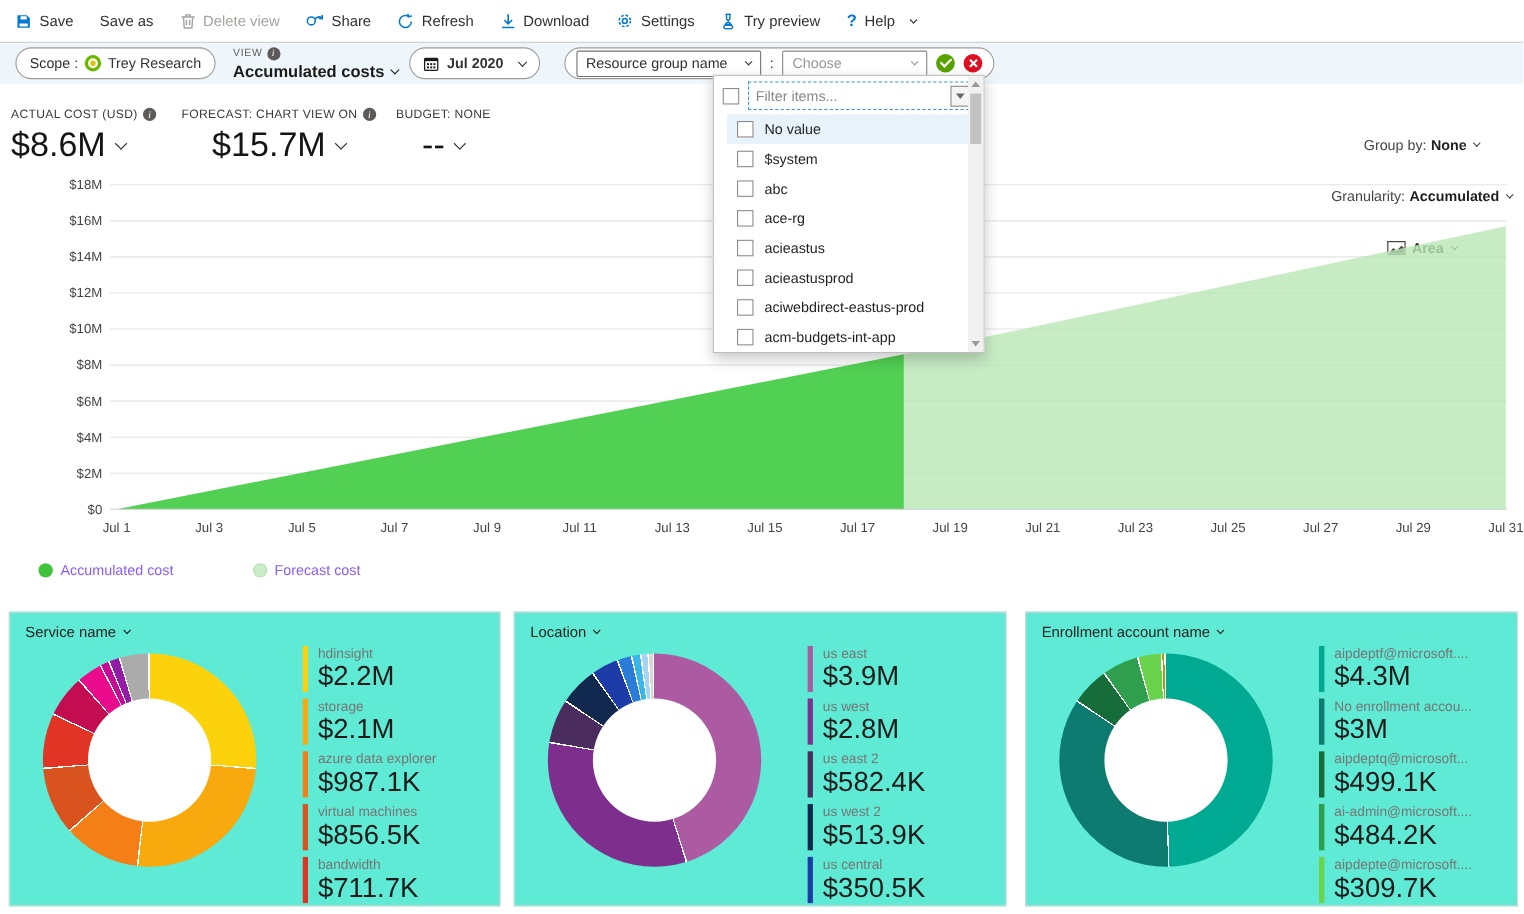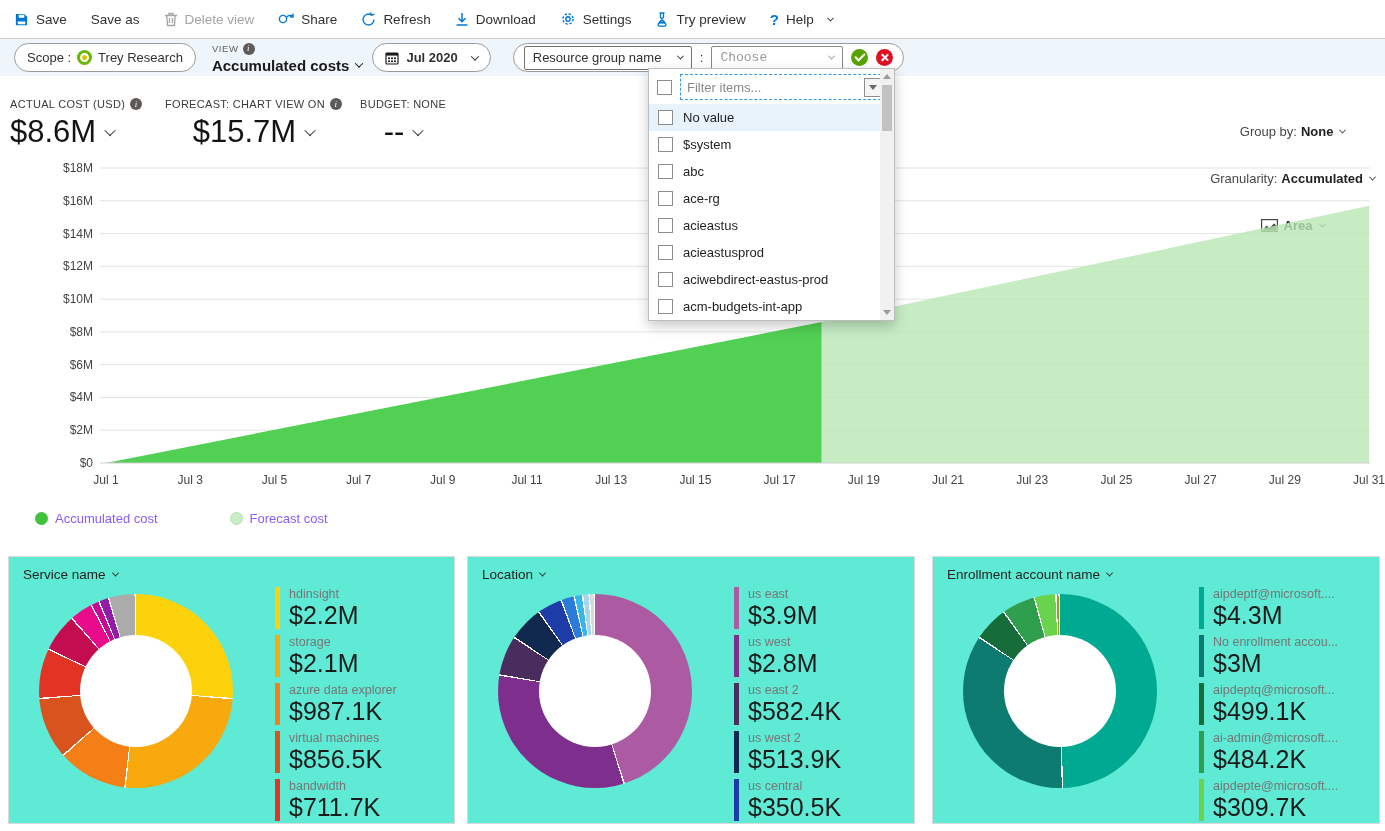--- a/index.html
+++ b/index.html
@@ -39,21 +39,21 @@
 
   
   .dd-panel { position:absolute; left:648px; top:68px; width:247px; background:#fff; border:1px solid #bdbdbd; box-shadow:0 5px 12px rgba(0,0,0,.22); z-index:30; }
   .dd-filter-row { display:flex; align-items:center; gap:8px; padding:5px 8px 4px 8px; }
   .cb { width:15px; height:15px; border:1px solid #8f8d8b; background:#fff; flex:none; }
   .dd-input-wrap { flex:1; border:1.5px dashed #3a96dd; height:26px; display:flex; align-items:center; padding:0 4px 0 6px; }
   .dd-input { flex:1; border:none; outline:none; font-size:13px; font-family:inherit; color:#333; background:transparent; min-width:0; }
   .dd-input::placeholder { color:#8a8886; }
   .dd-input-icon { width:17px; height:19px; border:1px solid #8f8d8b; background:#f5f5f5; flex:none; display:flex; align-items:center; justify-content:center; }
   .dd-input-icon::after { content:""; width:0; height:0; border-left:4px solid transparent; border-right:4px solid transparent; border-top:5px solid #6a6a6a; }
-  .dd-list { position:relative; padding-right:14px; }
+  .dd-list { position:relative; padding-right:14px;margin-left:12px; }
   .dd-row { height:27px; display:flex; align-items:center; gap:10px; padding-left:9px; font-size:13px; color:#201f1e; cursor:pointer; }
   .dd-row.hl { background:#e7f2fb; }
   .dd-scroll { position:absolute; right:0; top:0; bottom:0; width:14px; background:#f1f1f1; }
   .dd-scroll .arr-up,.dd-scroll .arr-dn { position:absolute; left:3px; width:0; height:0; border-left:4px solid transparent; border-right:4px solid transparent; }
   .arr-up { top:5px; border-bottom:5px solid #9a9a9a; }
   .arr-dn { bottom:5px; border-top:5px solid #9a9a9a; }
   .dd-thumb { position:absolute; left:2px; top:16px; width:10px; height:46px; background:#c2c2c2; }
 
   
   .kpi { position:absolute; top:98px; }
@@ -189,21 +189,21 @@
         </svg>
       <span>Jul 2020</span>
       <span class="chev"></span>
     </div>
     <div class="pill filter-group">
       <div class="mini-select" style="width:168px;">
         <span>Resource group name</span>
         <span class="chev sm"></span>
       </div>
       <span class="colon">:</span>
-      <div class="mini-select placeholder" style="width:132px;font-family:Liberation Mono, monospace;">
+      <div class="mini-select placeholder" style="width:132px;">
         <span>Choose</span>
         <span class="chev sm"></span>
       </div>
       <span class="circle-btn ok-btn"></span>
       <span class="circle-btn x-btn"></span>
     </div>
   </div>
 
   <div class="dd-panel">
     <div class="dd-filter-row">

